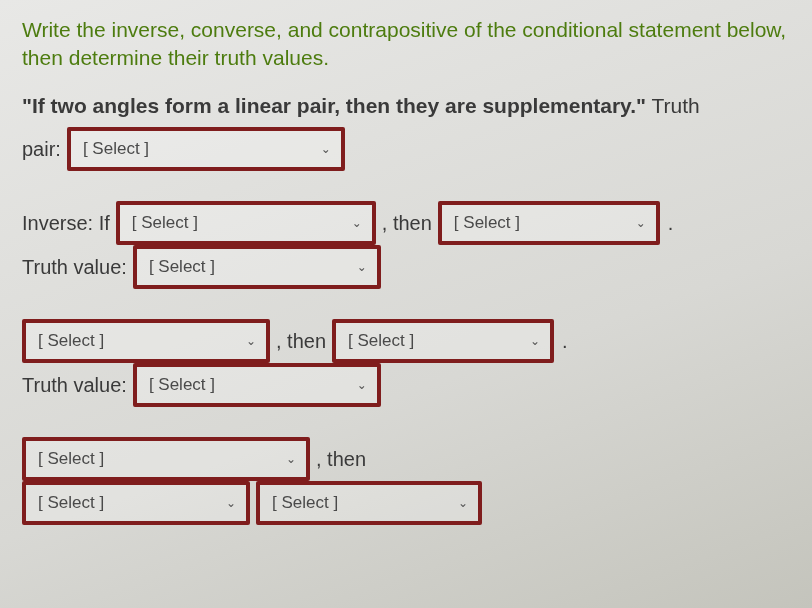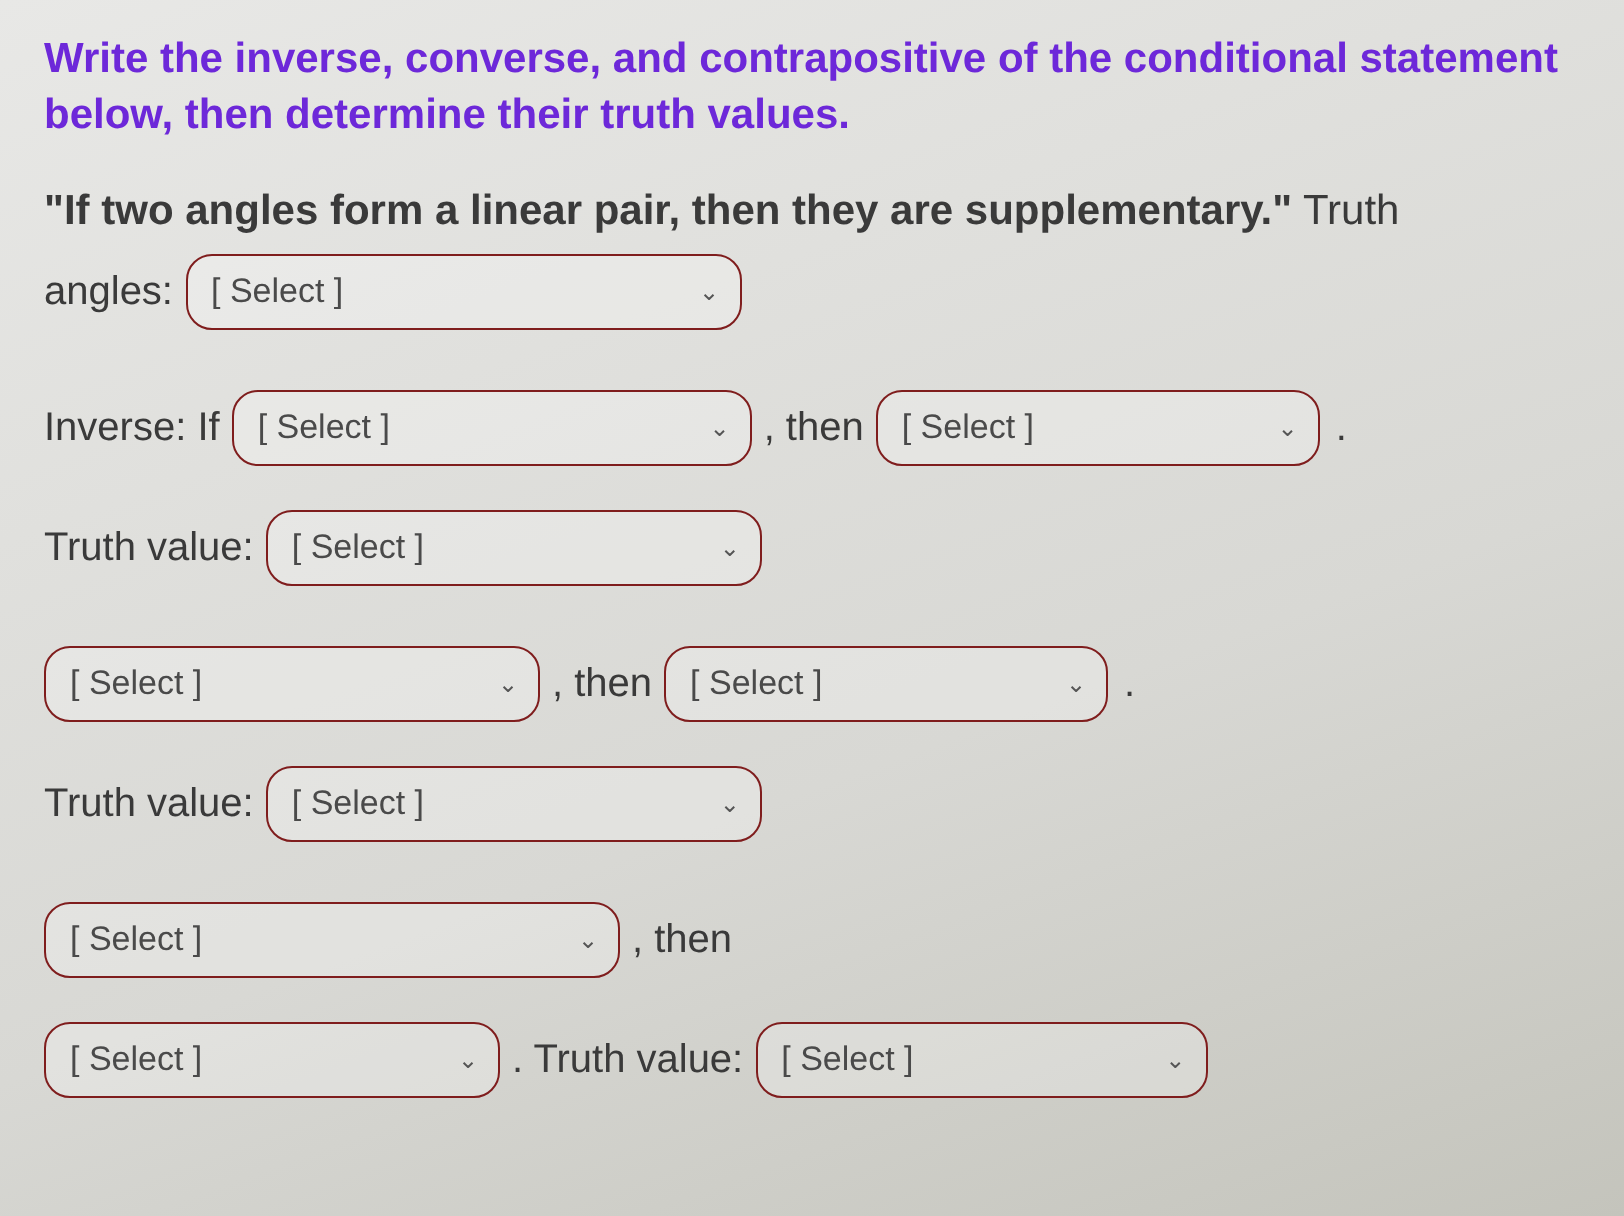--- a/index.html
+++ b/index.html
@@ -12,59 +12,57 @@
       height: 608px;
       background: linear-gradient(160deg, #e8e8e6 0%, #d8d8d4 60%, #c4c4bc 100%);
       font-family: "Segoe UI", "Helvetica Neue", Arial, sans-serif;
       color: #3a3a3a;
       padding: 16px 20px 20px 22px;
       overflow: hidden;
     }
     .instructions {
       font-size: 21px;
       line-height: 1.35;
-      color: #6d28d9;
+      color: #4d7c0f;
       margin-bottom: 18px;
-      font-weight: bold;
     }
     .statement-line {
       font-size: 21px;
       line-height: 1.45;
       color: #3a3a3a;
       margin-bottom: 4px;
     }
     .statement-line strong {
       font-weight: 700;
     }
     .row {
       display: flex;
       align-items: center;
       flex-wrap: nowrap;
-      margin-bottom: 22px;
       font-size: 20px;
       color: #3a3a3a;
       gap: 6px;
     }
     .row-tv {
       margin-bottom: 30px;
     }
     .label {
       white-space: nowrap;
     }
     .select-box {
       display: inline-flex;
       align-items: center;
       justify-content: space-between;
-      border: 1px solid #7f1d1d;
+      border: 4px solid #7f1d1d;
       background: rgba(255,255,255,0.25);
       padding: 8px 10px 8px 12px;
       font-size: 17px;
       color: #4a4a4a;
       min-width: 120px;
-      border-radius: 13px;
+      border-radius: 2px;
       cursor: pointer;
       white-space: nowrap;
     }
     .select-text {
       margin-right: 24px;
     }
     .chevron {
       font-size: 12px;
       color: #555;
       margin-left: auto;
@@ -86,21 +84,21 @@
 <body>
 
 <div class="instructions">Write the inverse, converse, and contrapositive of the conditional statement below, then determine their truth values.</div>
 
 <div class="statement-line">
   <strong>"If two angles form a linear pair, then they are supplementary."</strong>
   <span>Truth</span>
 </div>
 
 <div class="row row-tv spacer-top">
-  <span class="label">angles:</span>
+  <span class="label">pair:</span>
   <span class="select-box w-wide">
     <span class="select-text">[ Select ]</span>
     <span class="chevron">⌄</span>
   </span>
 </div>
 
 <div class="row">
   <span class="label">Inverse: If</span>
   <span class="select-box w-med">
     <span class="select-text">[ Select ]</span>
@@ -149,18 +147,17 @@
     <span class="chevron">⌄</span>
   </span>
   <span class="label">, then</span>
 </div>
 
 <div class="row" style="margin-bottom:8px;">
   <span class="select-box w-cp2">
     <span class="select-text">[ Select ]</span>
     <span class="chevron">⌄</span>
   </span>
-  <span class="label">. Truth value:</span>
   <span class="select-box w-cp3">
     <span class="select-text">[ Select ]</span>
     <span class="chevron">⌄</span>
   </span>
 </div>
 
 </body></html>

